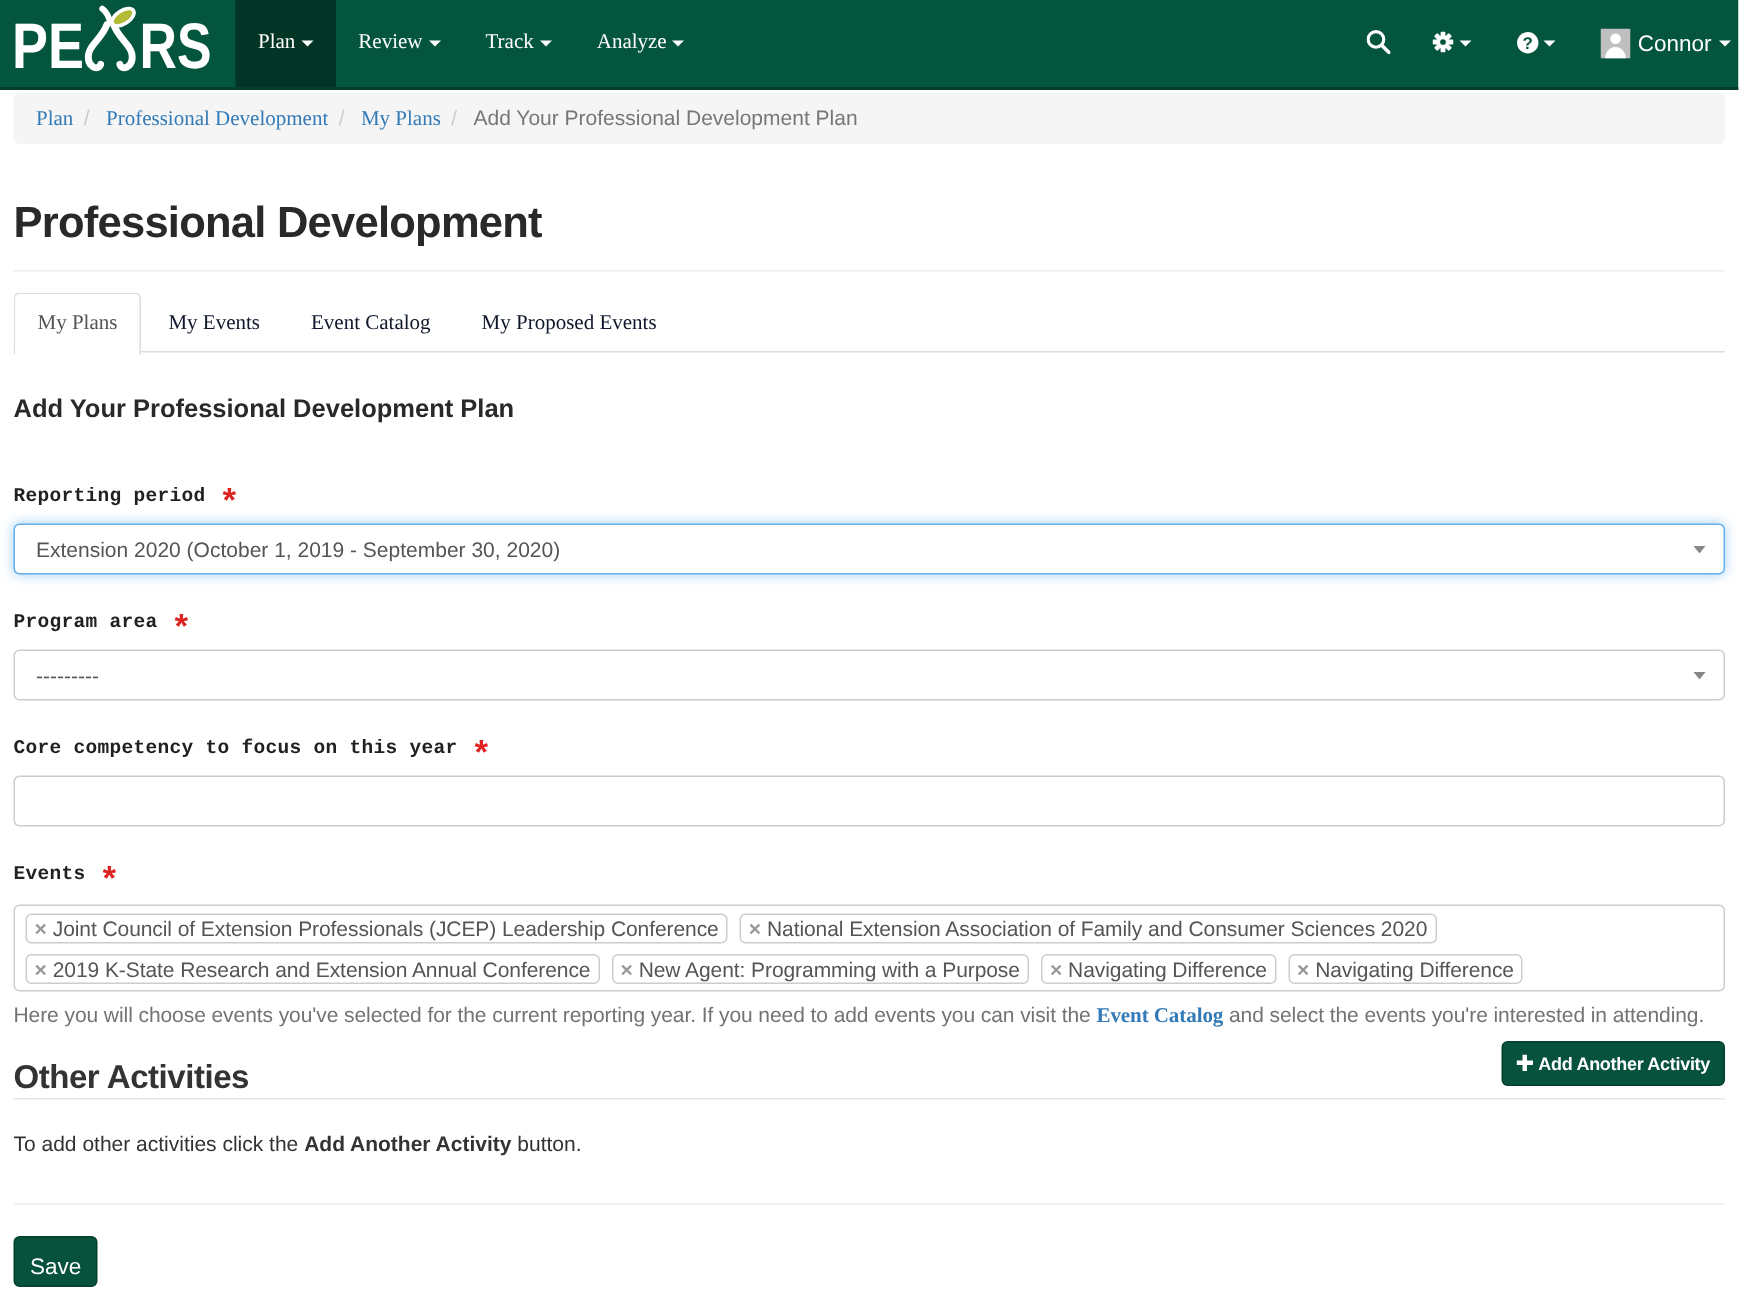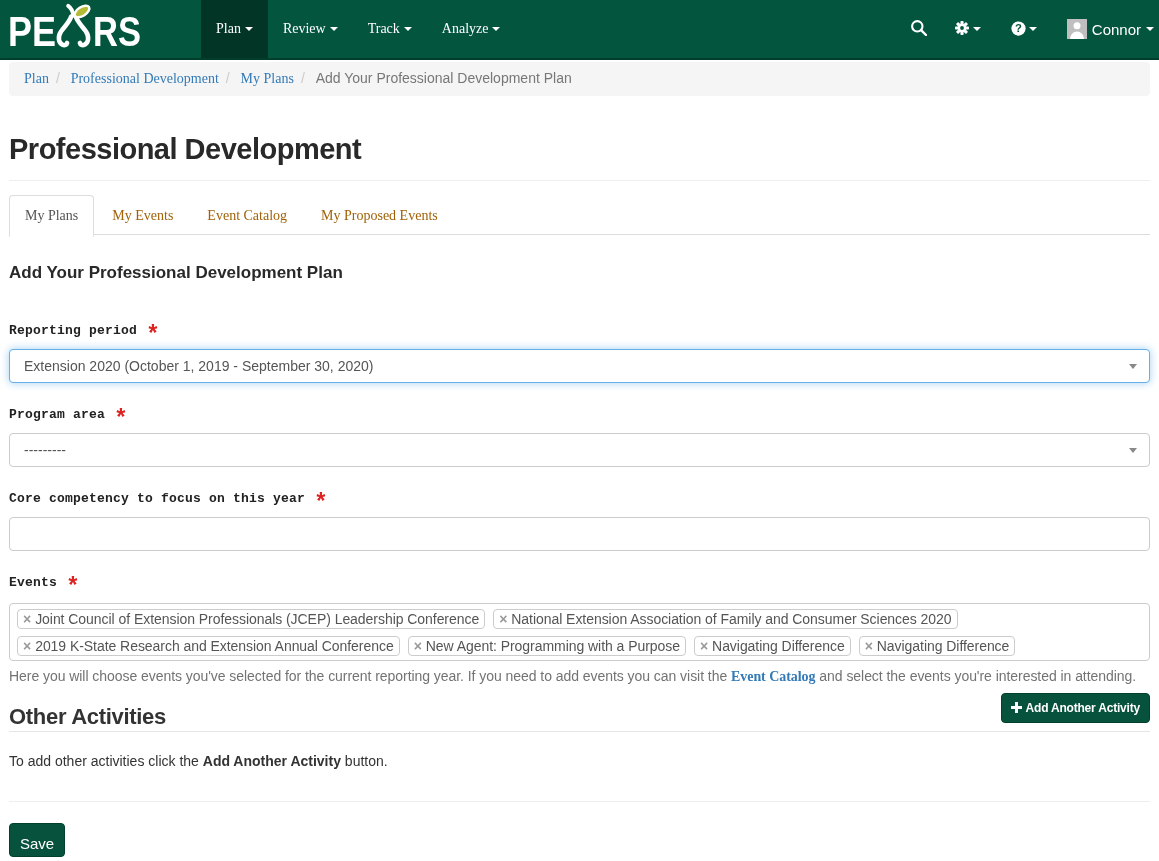--- a/index.html
+++ b/index.html
@@ -2,21 +2,21 @@
 <html><head>
 <meta charset="utf-8">
 <style>
 * { box-sizing: border-box; }
 html,body { margin:0; padding:0; background:#fff; }
 body { font-family:"Liberation Sans", sans-serif; font-size:14px; color:#333; width:1159px; }
 a { text-decoration:none;font-family:Liberation Serif, serif; }
 
 
 .navbar { height:60px; background:#04553d; border-bottom:2px solid #033e2d; position:relative; }
-.navbar-inner { height:58px; display:flex; align-items:stretch;gap:44px; }
+.navbar-inner { height:58px; display:flex; align-items:stretch; }
 .brand { width:157px; position:relative; }
 .nav-left { display:flex; list-style:none; margin:0; padding:0; }
 .nav-left li { display:flex; }
 .nav-left li a { color:#fff; font-size:14px; padding:0 15px; display:flex; align-items:center; }
 .nav-left li.active { background:#033527; }
 .caret { display:inline-block; width:0; height:0; border-left:4.5px solid transparent; border-right:4.5px solid transparent; border-top:4.5px solid #fff; margin-left:4px; vertical-align:middle; }
 .nav-right { position:absolute; right:0; top:0; height:58px; display:flex; align-items:center; }
 .nav-icon { display:flex; align-items:center; padding:0 15px; height:58px; }
 
 
@@ -26,21 +26,21 @@
 .breadcrumb a { color:#337ab7; }
 .breadcrumb .sep { color:#ccc; padding:0 7px; }
 .breadcrumb .active { color:#777; }
 
 
 h2.page-header { font-size:29px; font-weight:bold; letter-spacing:-0.5px; color:#292929; margin:36px 0 0 0; padding:0 0 14px 0; border-bottom:1px solid #eee; line-height:34px; }
 
 
 .nav-tabs { list-style:none; margin:14px 0 0 0; padding:0; border-bottom:1px solid #ddd; display:block; height:40px; }
 .nav-tabs li { float:left; margin-bottom:-1px; }
-.nav-tabs li a { display:block; padding:10px 15px; line-height:20px; font-size:14px; color:#a16207; margin-right:2px; border:1px solid transparent; border-radius:4px 4px 0 0; }
+.nav-tabs li a { display:block; padding:10px 15px; line-height:20px; font-size:14px; color:#0f172a; margin-right:2px; border:1px solid transparent; border-radius:4px 4px 0 0; }
 .nav-tabs li.active a { color:#555; background:#fff; border:1px solid #ddd; border-bottom-color:transparent; }
 .nav-tabs:after { content:""; display:block; clear:both; }
 
 
 h4.form-title { font-size:17px; font-weight:bold; color:#292929; margin:25px 0 0 0; line-height:25px; }
 label.ctl { display:block; font-weight:bold; font-size:13px; letter-spacing:0.2px; color:#212121; margin:22px 0 8px 0; line-height:20px;font-family:Liberation Mono, monospace; }
 label.ctl .req { color:#dd2222; font-weight:bold; margin-left:1px; font-size:23px; line-height:13px; vertical-align:top; position:relative; top:9px; display:inline-block; }
 .sel { position:relative; height:34px; border:1px solid #ccc; border-radius:4px; background:#fff; line-height:32px; padding-left:14px; color:#555; font-size:14px; }
 .sel.focused { border-color:#66afe9; box-shadow:0 0 8px rgba(102,175,233,.6); }
 .sel .arrow { position:absolute; right:12px; top:14px; width:0; height:0; border-left:4px solid transparent; border-right:4px solid transparent; border-top:5.5px solid #888; }

